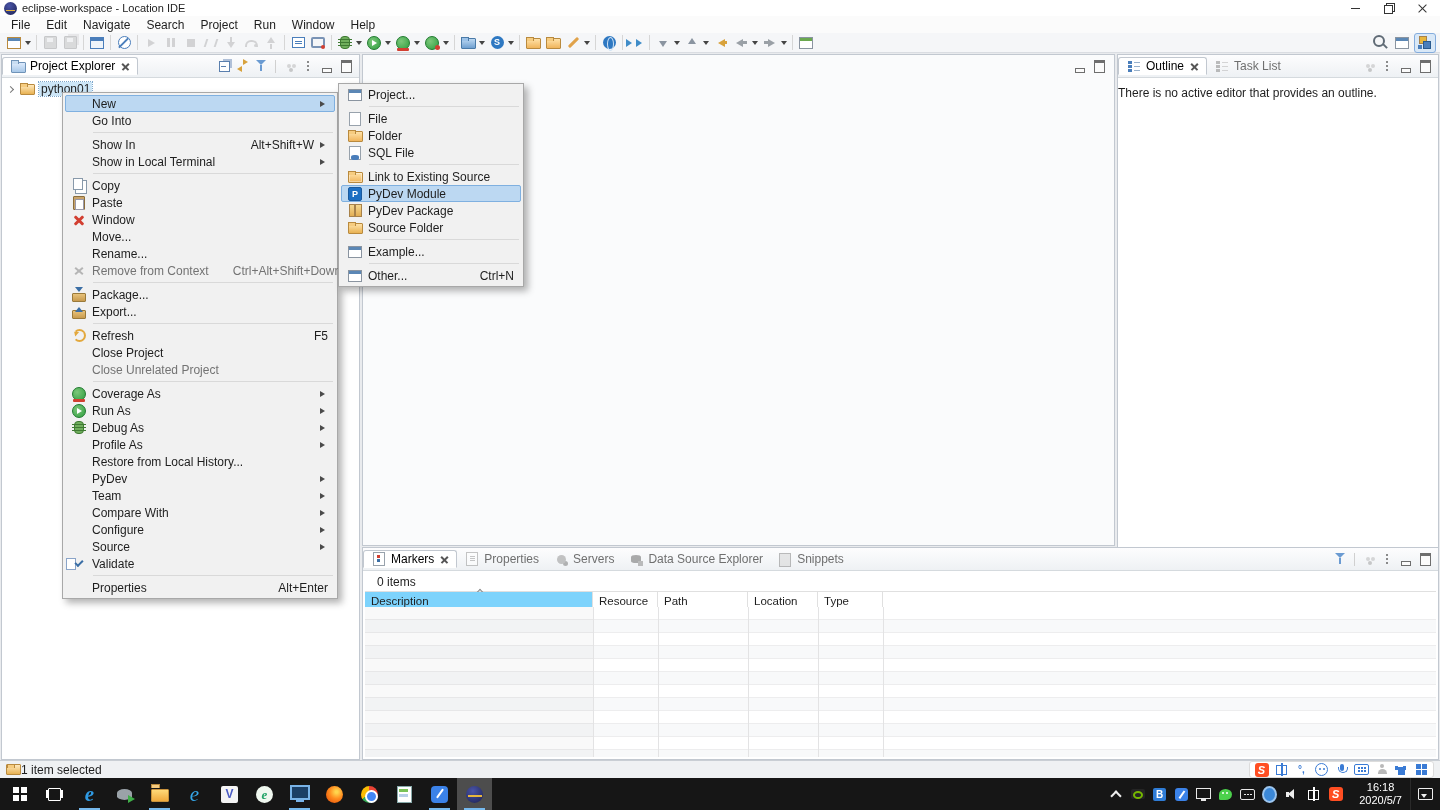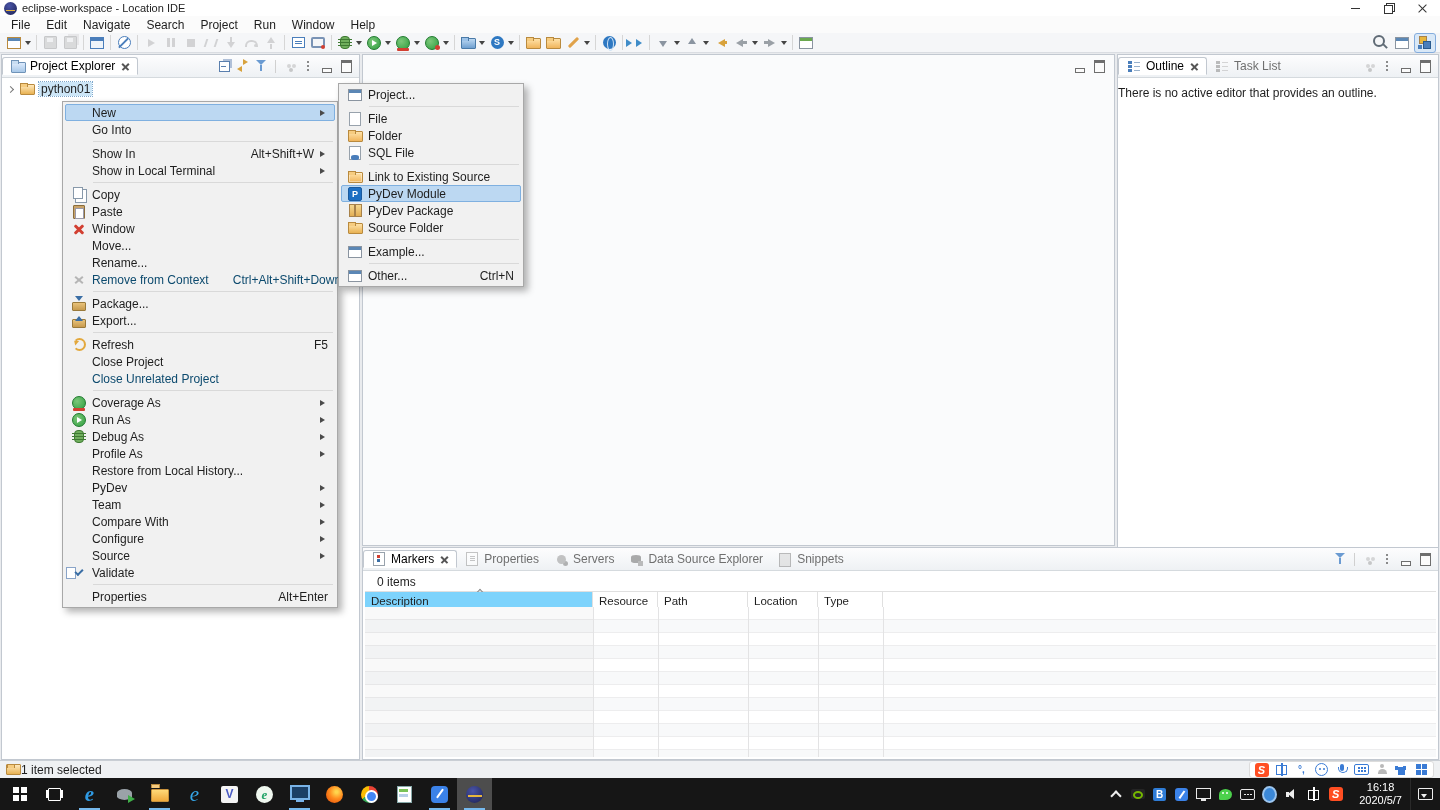--- a/index.html
+++ b/index.html
@@ -388,30 +388,30 @@
   .clock{color:#fff;font-size:11px;line-height:13px;text-align:center;padding:0 8px;white-space:nowrap}
   .notif{width:30px;height:32px;display:flex;align-items:center;justify-content:center;position:relative;
      border-left:1px solid #2a2a2a}
   .i-notification::after{content:"";width:13px;height:10px;border:1.5px solid #eee;border-radius:1px}
   .i-notification::before{content:"";position:absolute;left:3px;bottom:1px;border:3px solid transparent;
      border-top:4px solid #eee;z-index:2}
 
   
   .menu{position:absolute;background:#f1f1f1;border:1px solid #a8a8a8;box-shadow:4px 4px 7px rgba(0,0,0,.3);
      padding:2px;z-index:50}
-  .ctx{left:62px;top:101px;width:276px}
+  .ctx{left:62px;top:92px;width:276px}
   .sub{left:338px;top:83px;width:186px;z-index:51}
   .mi{height:17px;display:flex;align-items:center;padding-right:6px;border:1px solid transparent}
   .mi .mic{width:26px;height:17px;position:relative;display:flex;align-items:center;justify-content:center;flex:0 0 auto}
   .mi .lbl{white-space:nowrap}
   .mi .sc{margin-left:auto;padding-left:24px;white-space:nowrap}
   .mi .arr{display:none;width:0;height:0;border:3.5px solid transparent;border-left:5px solid #4a4a4a;margin-left:6px}
   .mi.submenu .arr{display:block}
   .mi.highlighted{background:#bcd8f2;border-color:#7fb0e0;border-radius:2px}
-  .mi.disabled{color:#0c4a6e}
+  .mi.disabled{color:#737373}
   .mi.separator{height:1px;background:#d9d9d9;margin:3px 2px 3px 28px;padding:0;border:none}
   .mi.checked .mic::before{content:"";width:10px;height:10px;background:#fff;border:1px solid #8aa4c8}
   .mi.checked .mic::after{content:"";position:absolute;left:9px;top:5px;width:6px;height:3px;
      border-left:2px solid #3a6ea5;border-bottom:2px solid #3a6ea5;transform:rotate(-45deg)}
   .mi .js-icon{width:16px;height:16px}
 </style>
 </head>
 <body>
 
 <div class="titlebar">

